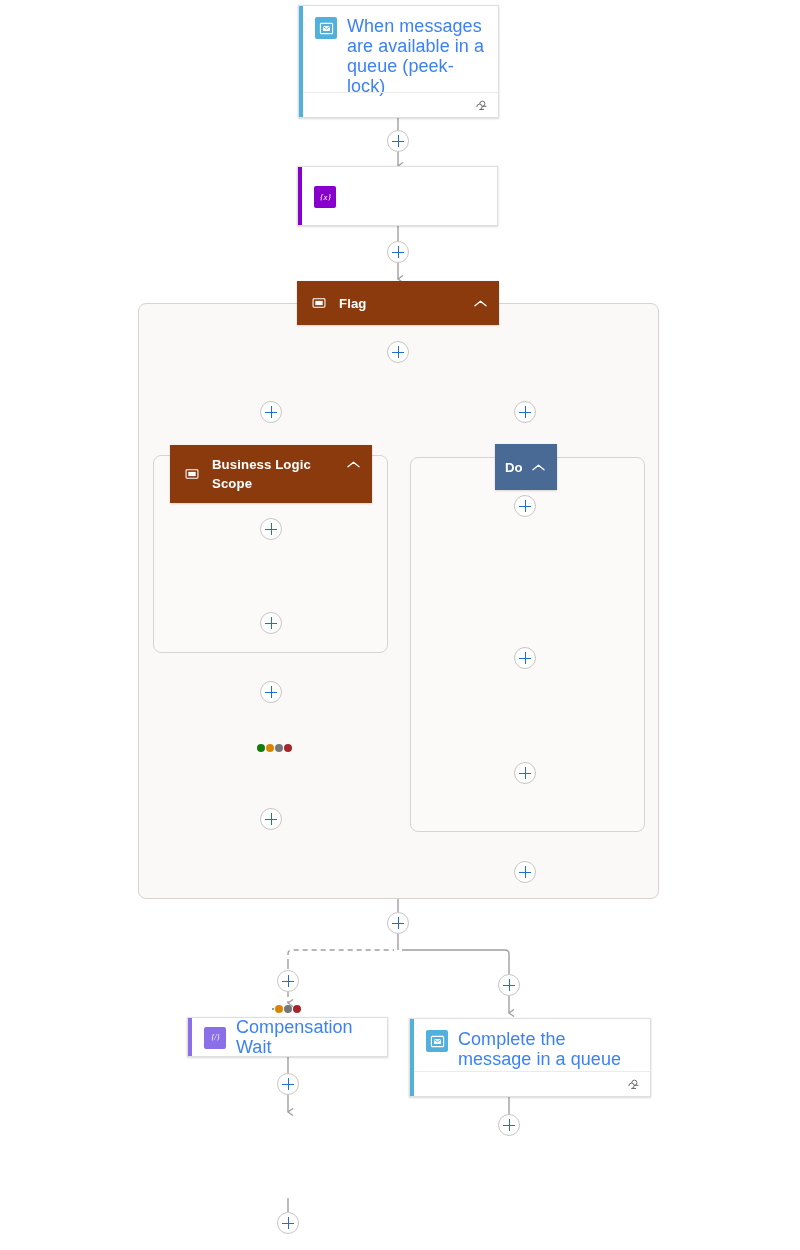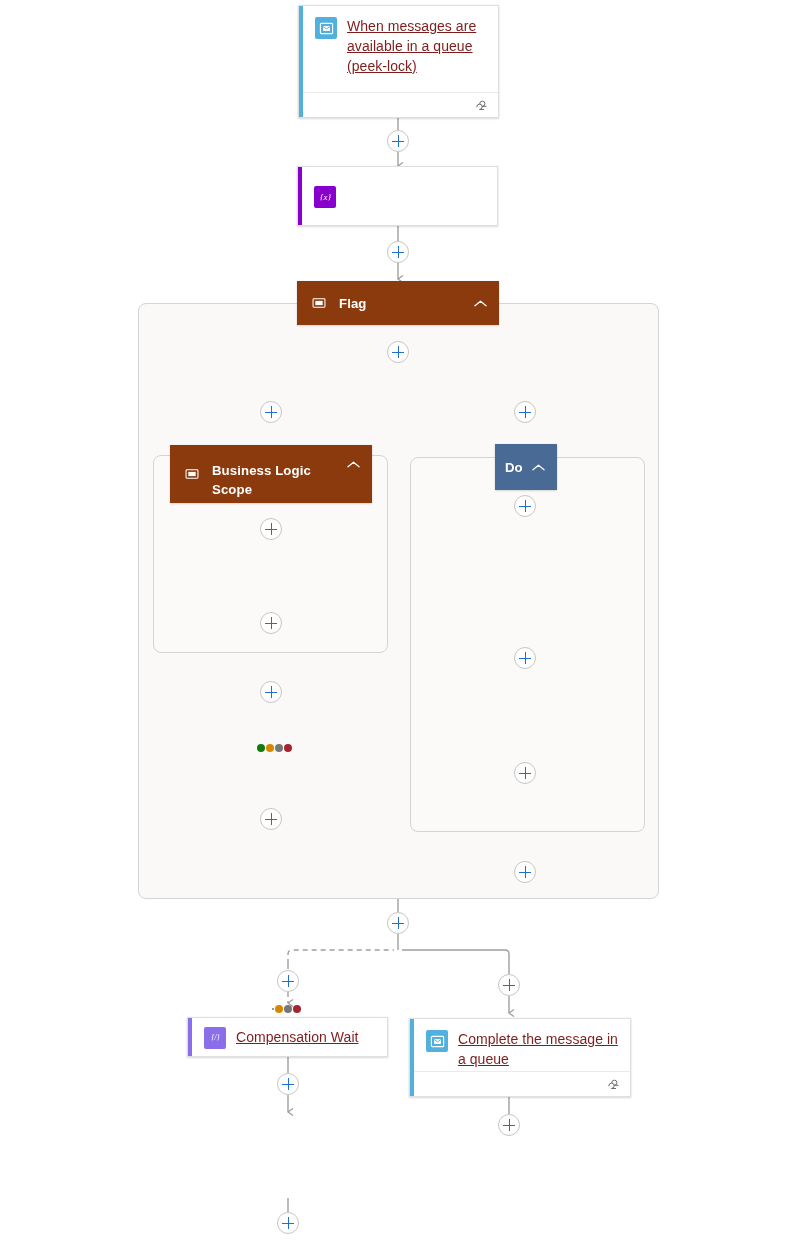--- a/index.html
+++ b/index.html
@@ -35,25 +35,24 @@
     min-height:0;
   }
   .card .ico{
     width:22px;height:22px;min-width:22px;
     border-radius:2px;
     margin-right:10px;
     margin-top:1px;
     display:flex;align-items:center;justify-content:center;
   }
   .card .ttl{
-    font-size:14px;
+    font-size:18px;
     line-height:20px;
-    color:#7f1d1d;
+    color:#3b82f6;
     letter-spacing:.05px;
-    text-decoration:underline;
   }
   .card .footer{
     border-top:1px solid #edebe9;
     height:24px;
     display:flex;align-items:center;justify-content:flex-end;
     padding-right:10px;
     flex:0 0 auto;
   }
 
   
@@ -245,21 +244,21 @@
   <div class="plus" style="left:260px;top:401px;"></div>
   <div class="plus" style="left:514px;top:401px;"></div>
 
   <div class="scopehdr" style="left:170px;top:445px;width:202px;height:58px;background:#8B3A0E;align-items:center;">
     <span class="shico">
       <svg width="14" height="14" viewBox="0 0 16 16" aria-hidden="true">
         <rect x="1.2" y="3.2" width="13.6" height="9.6" rx="1" fill="none" stroke="#ffffff" stroke-width="1.2"></rect>
         <rect x="3.8" y="5.6" width="8.4" height="4.8" fill="#ffffff"></rect>
       </svg>
     </span>
-    <span class="shttl" style="line-height:19px;align-self:flex-start;margin-top:16px;">Business Logic Scope</span>
+    <span class="shttl" style="line-height:19px;align-self:flex-start;margin-top:10px;">Business Logic Scope</span>
     <span class="chev" style="align-self:flex-start;margin-top:12px;">
       <svg width="13" height="9" viewBox="0 0 14 9" aria-hidden="true">
         <path d="M1 7 L7 2 L13 7" fill="none" stroke="#ffffff" stroke-width="1.3" stroke-linecap="round" stroke-linejoin="round"></path>
       </svg>
     </span>
   </div>
 
   <div class="plus" style="left:260px;top:518px;"></div>
 
   <div class="card" style="left:170px;top:561px;width:201px;height:40px;">
@@ -374,21 +373,21 @@
       </div>
       <div class="ttl">Compensation Wait</div>
     </div>
   </div>
 
   <div class="plus" style="left:277px;top:1073px;"></div>
 
 
   <div class="plus" style="left:277px;top:1212px;"></div>
 
-  <div class="card" style="left:409px;top:1018px;width:222px;height:79px;">
+  <div class="card" style="left:409px;top:1018px;width:242px;height:79px;">
     <div class="accent" style="background:#52B0DC;"></div>
     <div class="body">
       <div class="ico" style="background:#52B0DC;">
         <svg width="15" height="15" viewBox="0 0 16 16" aria-hidden="true">
           <rect x="1.5" y="2.5" width="13" height="11" rx="1" fill="none" stroke="#ffffff" stroke-width="1.2"></rect>
           <rect x="4.3" y="5.4" width="7.4" height="5.2" rx="0.7" fill="#ffffff"></rect>
           <path d="M4.3 5.9 L8 8.4 L11.7 5.9" fill="none" stroke="#52B0DC" stroke-width="1"></path>
         </svg>
       </div>
       <div class="ttl">Complete the message in a queue</div>

